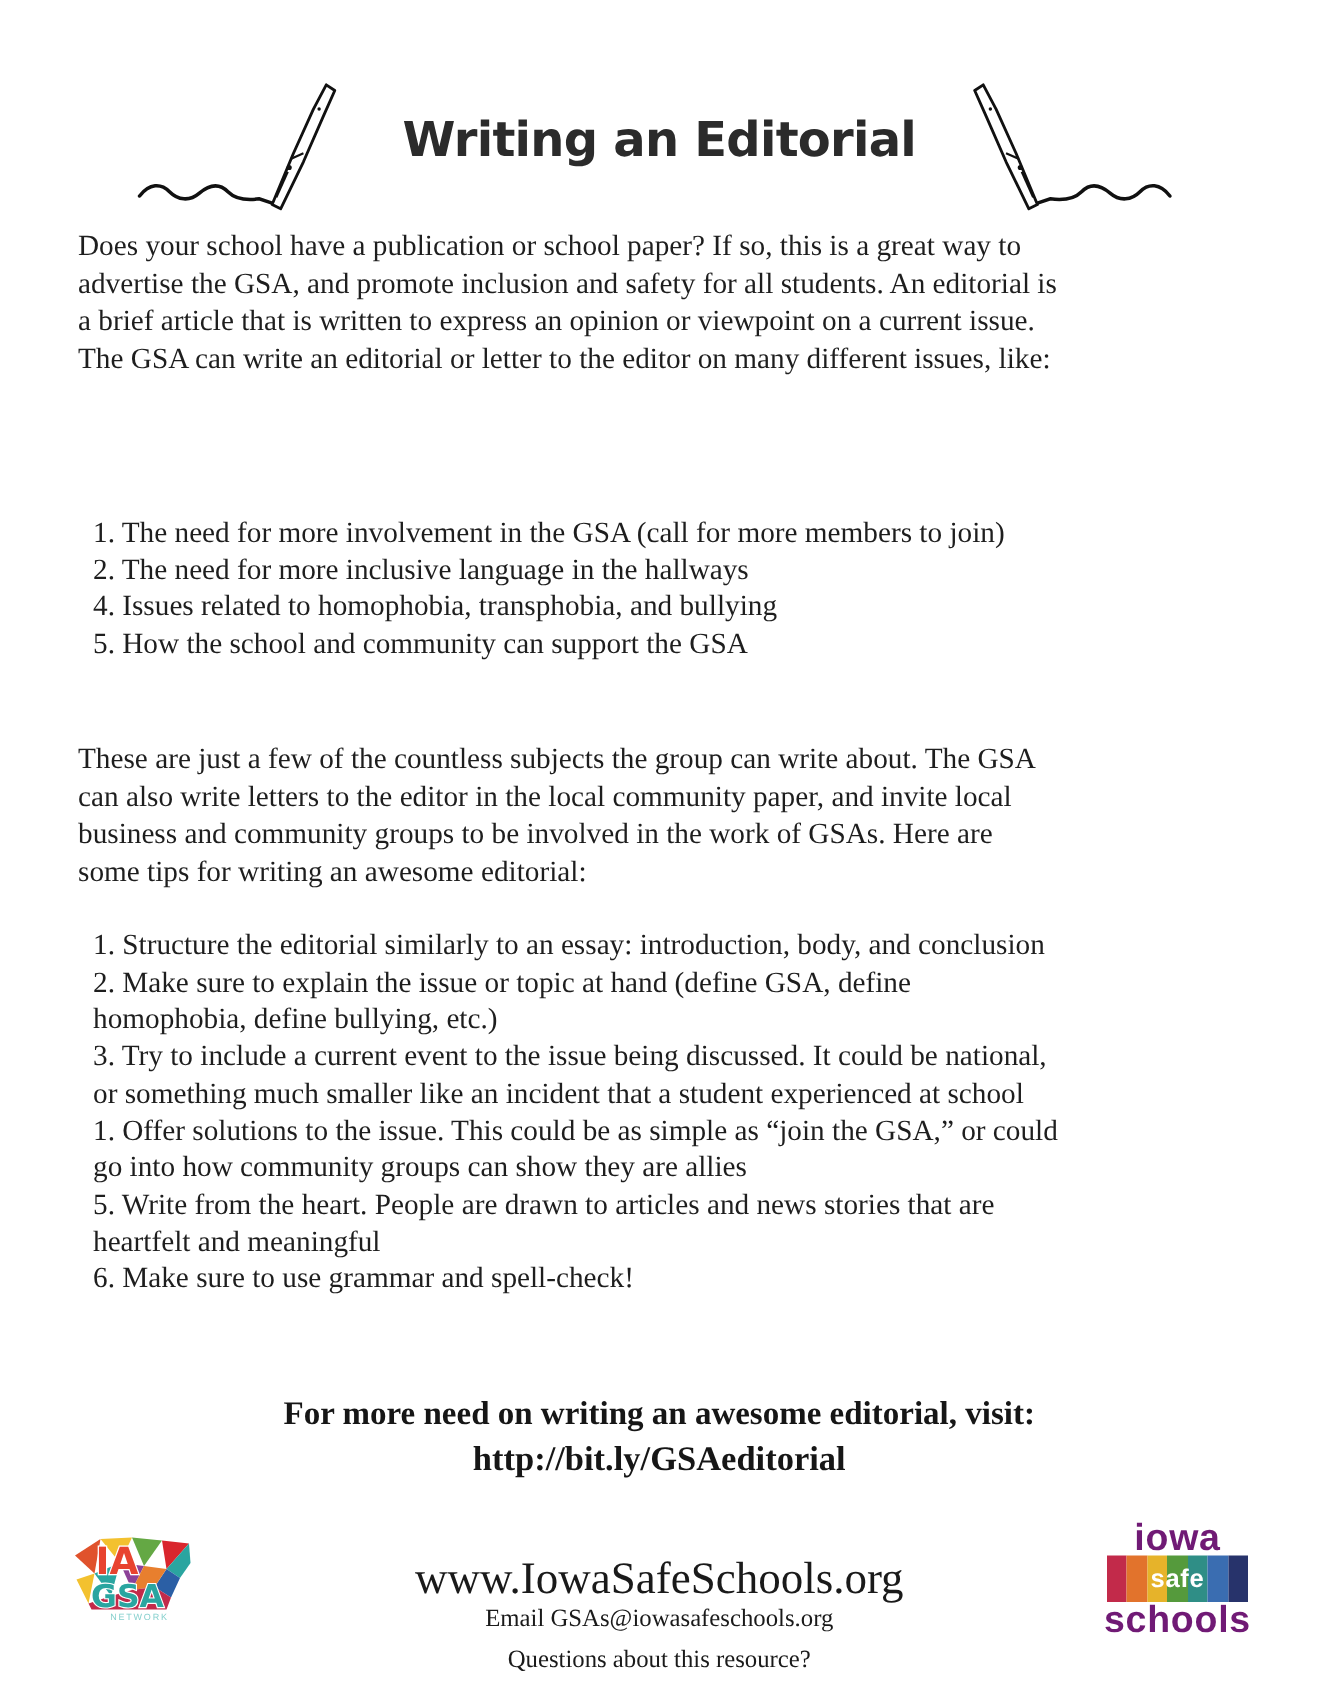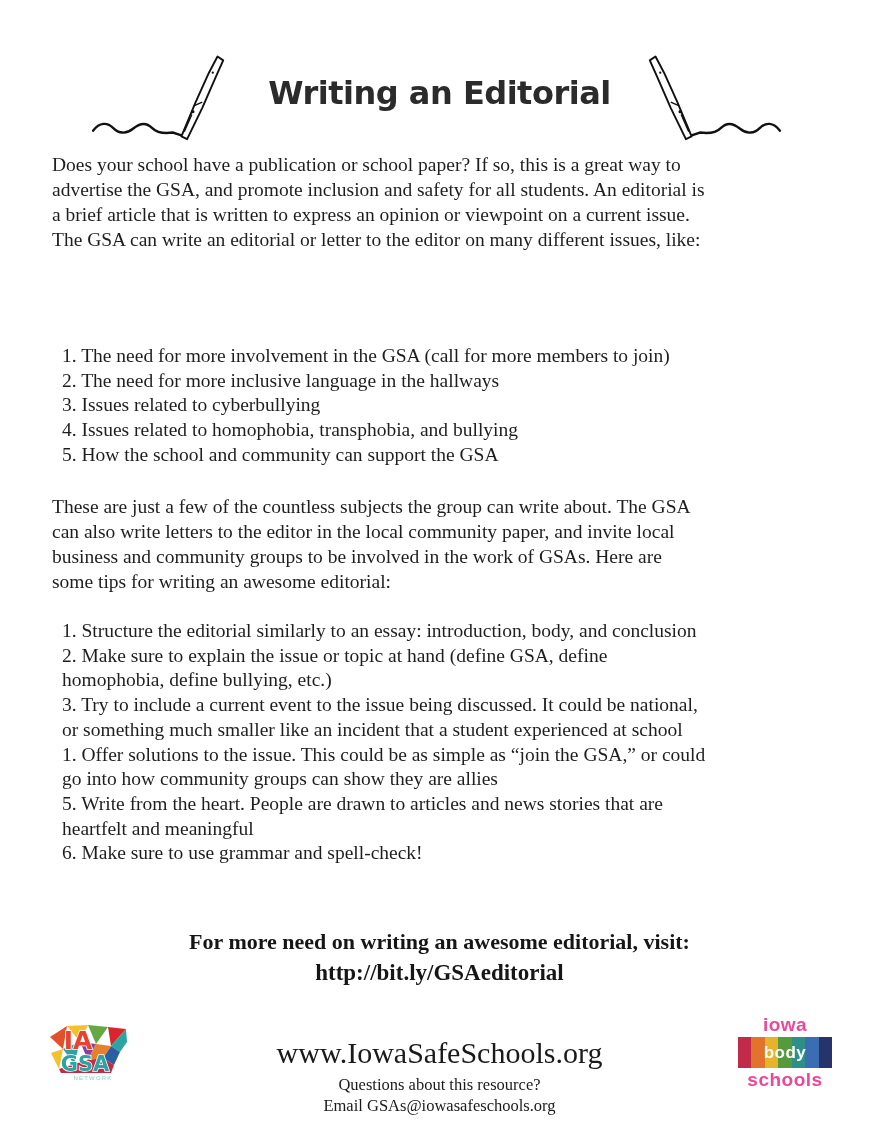--- a/index.html
+++ b/index.html
@@ -46,21 +46,21 @@
   .gsa-logo{position:absolute;left:47px;top:1020px;width:84px;height:68px;}
   .footer-center{position:absolute;left:0;top:1026px;width:879px;text-align:center;}
   .website{font-size:30px;line-height:30px;color:#1a1a1a;margin-top:12px;}
   .fc-small{font-size:16.5px;line-height:21px;color:#1a1a1a;}
   .fc-small.first{margin-top:6px;}
   .iss-logo{
     position:absolute;left:733px;top:1014px;width:104px;
     text-align:center;
     font-family:"Liberation Sans", sans-serif;
   }
-  .iss-word{font-weight:bold;font-size:19px;line-height:22px;color:#ec4899;letter-spacing:0.5px;}
+  .iss-word{font-weight:bold;font-size:25px;line-height:22px;color:#701a75;letter-spacing:0.5px;}
   .iss-stripes{
     position:relative;display:flex;
     width:94px;height:31px;margin:1px auto;
   }
   .iss-stripes .stripe{flex:1;}
   .iss-safe{
     position:absolute;left:0;top:0;width:100%;height:100%;
     display:flex;align-items:center;justify-content:center;
     color:#ffffff;font-weight:bold;font-size:17px;letter-spacing:0.5px;
   }
@@ -91,21 +91,20 @@
   </svg>
 
   <p class="para para-intro">Does your school have a publication or school paper? If so, this is a great way to
 advertise the GSA, and promote inclusion and safety for all students. An editorial is
 a brief article that is written to express an opinion or viewpoint on a current issue.
 The GSA can write an editorial or letter to the editor on many different issues, like:</p>
 
   <div class="list list-topics">
     <div class="list-item">1. The need for more involvement in the GSA (call for more members to join)</div>
     <div class="list-item">2. The need for more inclusive language in the hallways</div>
-    <div class="list-item">3. Issues related to cyberbullying</div>
     <div class="list-item">4. Issues related to homophobia, transphobia, and bullying</div>
     <div class="list-item">5. How the school and community can support the GSA</div>
   </div>
 
   <p class="para para-middle">These are just a few of the countless subjects the group can write about. The GSA
 can also write letters to the editor in the local community paper, and invite local
 business and community groups to be involved in the work of GSAs. Here are
 some tips for writing an awesome editorial:</p>
 
   <div class="list list-tips">
@@ -140,28 +139,28 @@
       <path d="M4,32 L16,28 L12,48 Z" fill="#f3c12f"></path>
       <path d="M12,48 L27,43 L41,39 L56,37 L67,44 L64,52 L14,52 Z" fill="#c22a4a"></path>
     </g>
     <text x="31" y="28" text-anchor="middle" font-family="DejaVu Sans, sans-serif" font-weight="bold" font-size="25" fill="#e8432f" stroke="#ffffff" stroke-width="1.6" paint-order="stroke">IA</text>
     <text x="38" y="50" text-anchor="middle" font-family="DejaVu Sans, sans-serif" font-weight="bold" font-size="21" fill="#2aa5a0" stroke="#ffffff" stroke-width="1.5" paint-order="stroke">GSA</text>
     <text x="46" y="59" text-anchor="middle" font-family="Liberation Sans, sans-serif" font-size="6" letter-spacing="1.2" fill="#86d0cd">NETWORK</text>
   </svg>
 
   <div class="footer-center">
     <div class="website">www.IowaSafeSchools.org</div>
+    <div class="fc-small">Email GSAs@iowasafeschools.org</div>
     <div class="fc-small first">Questions about this resource?</div>
-    <div class="fc-small">Email GSAs@iowasafeschools.org</div>
   </div>
 
   <div class="iss-logo">
     <div class="iss-word">iowa</div>
     <div class="iss-stripes">
-      <span class="iss-safe">body</span>
+      <span class="iss-safe">safe</span>
     <div class="stripe" style="background: rgb(194, 42, 74);"></div>
         <div class="stripe" style="background: rgb(226, 115, 44);"></div>
         <div class="stripe" style="background: rgb(230, 179, 42);"></div>
         <div class="stripe" style="background: rgb(85, 154, 60);"></div>
         <div class="stripe" style="background: rgb(47, 142, 134);"></div>
         <div class="stripe" style="background: rgb(58, 109, 177);"></div>
         <div class="stripe" style="background: rgb(39, 51, 107);"></div>
       </div>
     <div class="iss-word">schools</div>
   </div>

